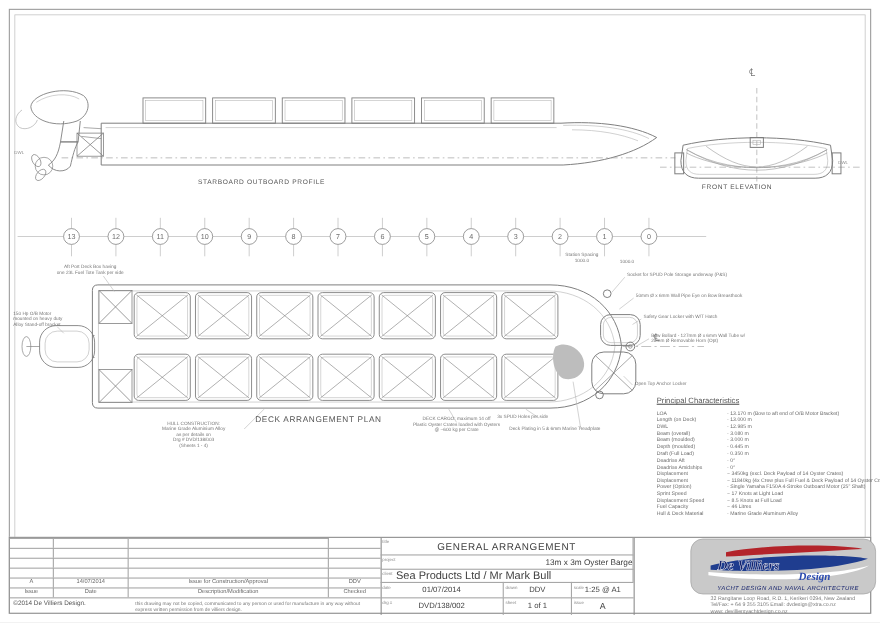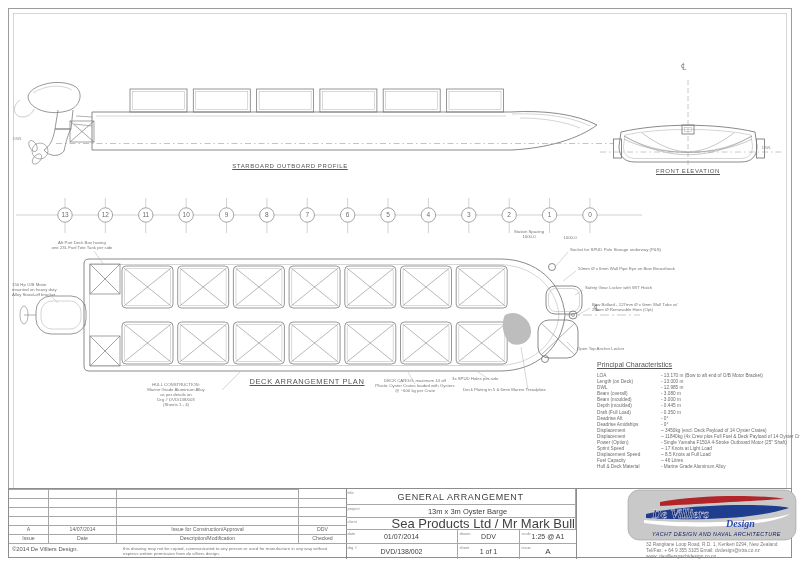--- a/index.html
+++ b/index.html
@@ -1,20 +1,20 @@
 <!DOCTYPE html>
 <html><head>
 <meta charset="utf-8">
 <style>
   html,body{margin:0;padding:0;background:#e9e9e9;}
   #sheet{position:relative;width:800px;height:566px;background:#ffffff;overflow:hidden;
          font-family:"Liberation Sans", sans-serif;color:#4f4f4f;}
   svg{position:absolute;left:0;top:0;}
   .lbl{position:absolute;color:#5a5a5a;line-height:1.15;white-space:pre-line;}
-  .view-title{letter-spacing:.6px;text-decoration:underline;color:#555;text-align:center;}
+  .view-title{letter-spacing:.6px;color:#555;text-align:left;}
   .note{font-size:4.3px;color:#767676;}
   .tinynote{font-size:4px;color:#8a8a8a;}
   
   .tb{position:absolute;box-sizing:border-box;border:1px solid #8d8d8d;background:#fff;}
   .cell{box-sizing:border-box;border-right:1px solid #a7a7a7;border-top:1px solid #a7a7a7;position:relative;}
   .cell:last-child{border-right:none;}
   .flabel{position:absolute;left:1.5px;top:0.5px;font-size:4px;color:#8a8a8a;}
   .fval{width:100%;text-align:center;color:#3f3f3f;}
   .pc-row{display:flex;white-space:nowrap;}
   .pc-label{display:inline-block;width:64px;flex:none;}
@@ -360,25 +360,25 @@
       </div>
     </div>
 
     <div style="position:absolute;left:337px;top:0;width:230px;height:70px;border-right:1px solid #8d8d8d;">
       <div class="cell" style="height:15px;border-top:none;display:flex;align-items:center;">
         <span class="flabel">title</span>
         <span class="fval" style="font-size:9px;letter-spacing:.6px;">GENERAL ARRANGEMENT</span>
       </div>
       <div class="cell" style="height:13px;display:flex;align-items:center;">
         <span class="flabel">project</span>
-        <span class="fval" style="font-size:7.5px;text-align:center;padding-left:14px;">13m x 3m Oyster Barge</span>
+        <span class="fval" style="font-size:7.5px;text-align:right;padding-left:14px;">13m x 3m Oyster Barge</span>
       </div>
       <div class="cell" style="height:12px;display:flex;align-items:center;">
         <span class="flabel">client</span>
-        <span class="fval" style="font-size:13px;text-align:right;padding-left:14px;">Sea Products Ltd / Mr Mark Bull</span>
+        <span class="fval" style="font-size:10px;text-align:left;padding-left:14px;">Sea Products Ltd / Mr Mark Bull</span>
       </div>
       <div style="display:flex;height:14px;">
         <div class="cell" style="width:112px;display:flex;align-items:center;">
           <span class="flabel">date</span>
           <span class="fval" style="font-size:7px;">01/07/2014</span>
         </div>
         <div class="cell" style="width:62px;display:flex;align-items:center;">
           <span class="flabel">drawn</span>
           <span class="fval" style="font-size:7px;">DDV</span>
         </div>

